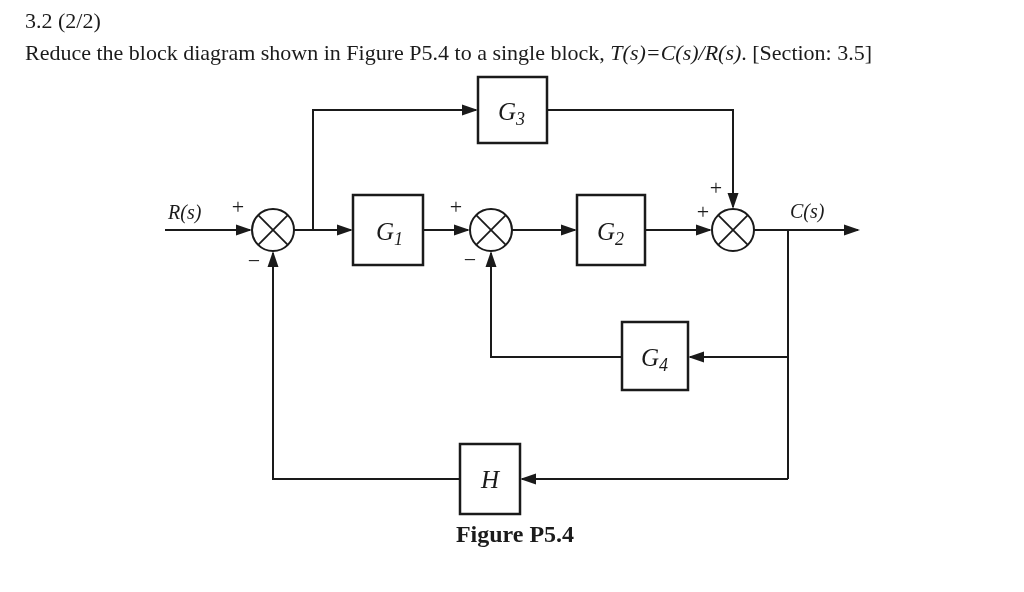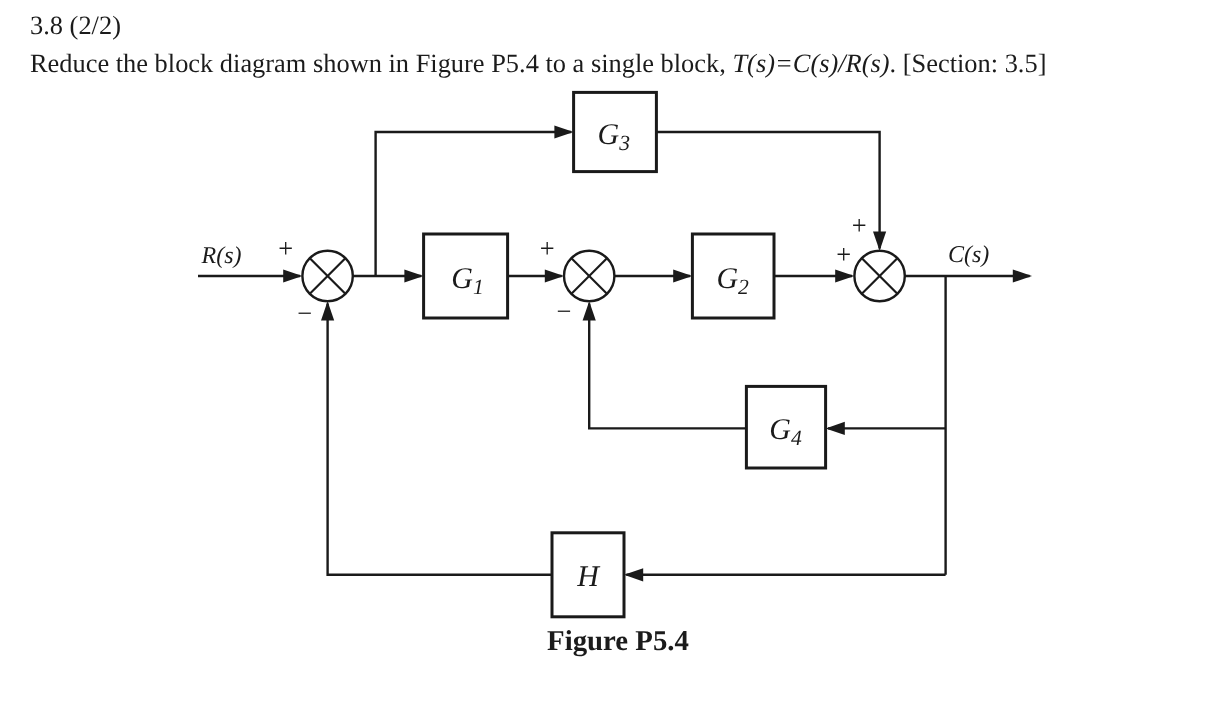--- a/index.html
+++ b/index.html
@@ -21,21 +21,21 @@
   .blocklabel{font-style:italic;font-size:25px;}
   .blocksub{font-style:italic;font-size:18px;}
   .sign{font-size:22px;}
   .caption{font-weight:bold;font-size:24px;}
 </style>
 </head>
 <body>
 
 <div class="page">
 
-  <div class="hline1">3.8 (2/2)</div>
+  <div class="hline1">3.2 (2/2)</div>
   <div class="hline2"><span>Reduce the block diagram shown in Figure P5.4 to a single block, </span><span class="math">T(s)=C(s)/R(s)</span><span>. [Section: 3.5]</span></div>
 
   <svg class="diagram" width="1024" height="592" viewBox="0 0 1024 592" xmlns="http://www.w3.org/2000/svg">
 
     <path class="wire" d="M165,230 H250"></path>
     <path class="wire" d="M294,230 H351"></path>
     <path class="wire" d="M313,230 V110 H476"></path>
     <path class="wire" d="M547,110 H733 V207"></path>
     <path class="wire" d="M423,230 H468"></path>
     <path class="wire" d="M512,230 H575"></path>

